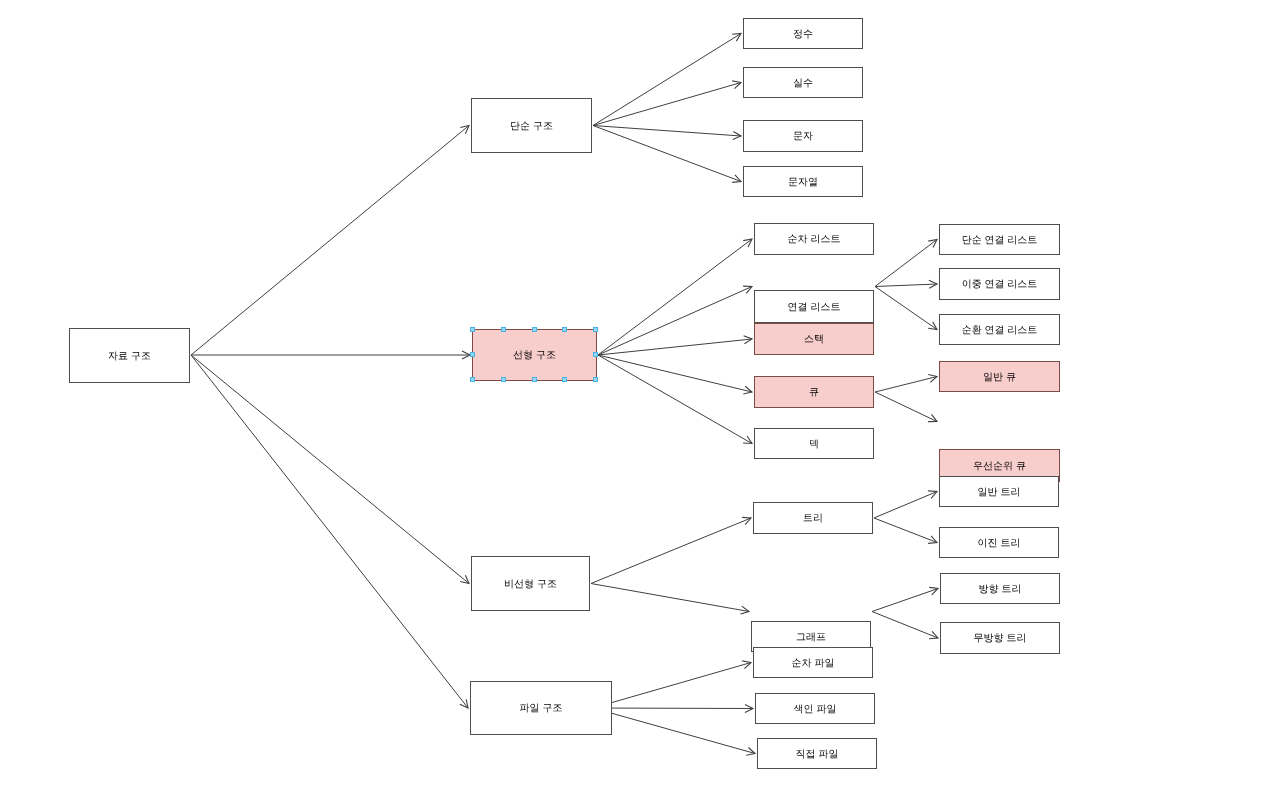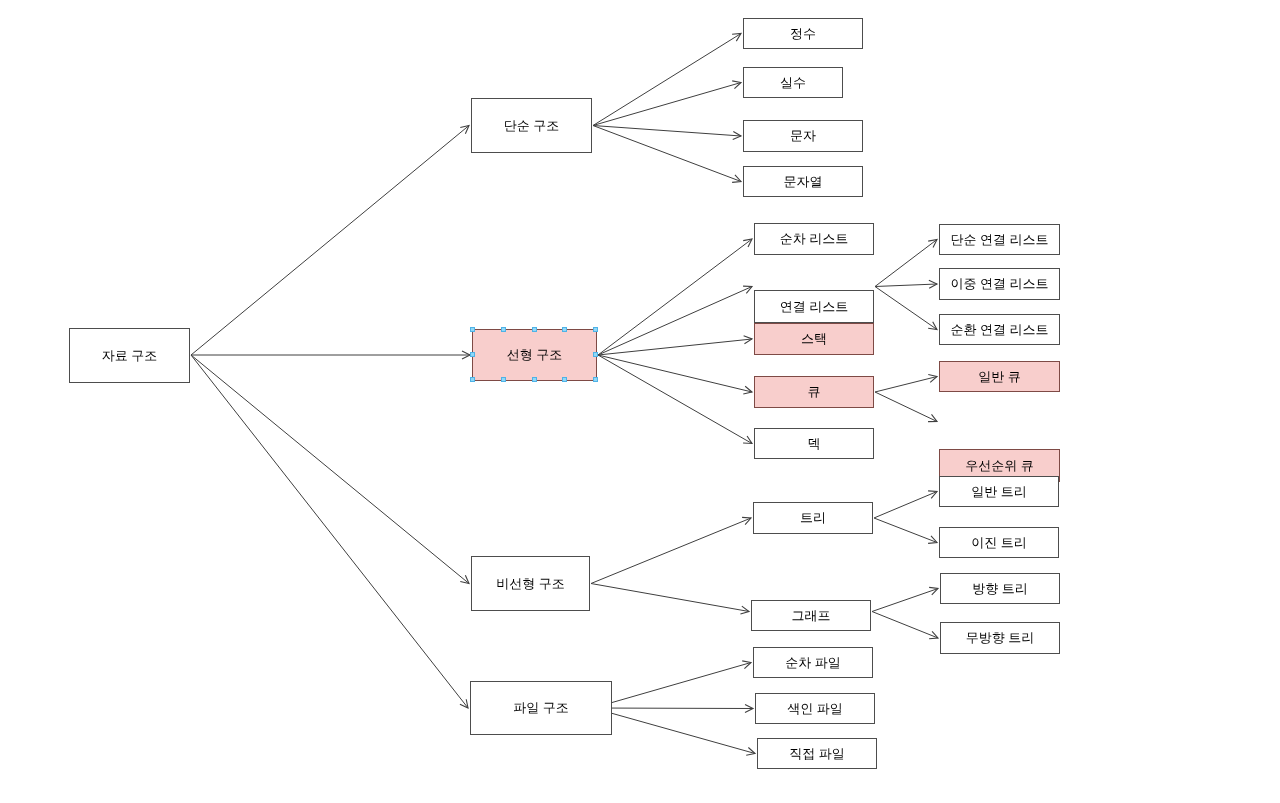--- a/index.html
+++ b/index.html
@@ -23,21 +23,21 @@
     pointer-events: none;
   }
   .node {
     position: absolute;
     box-sizing: border-box;
     display: flex;
     align-items: center;
     justify-content: center;
     background: #ffffff;
     border: 1.4px solid #4d4d4d;
-    font-size: 13px;
+    font-size: 10px;
     color: #000000;
     white-space: nowrap;
     text-align: center;
     cursor: default;
   }
   .node.highlight {
     background: #f8cecc;
     border-color: #7e4a45;
   }
   .handle {
@@ -112,21 +112,21 @@
       </div>
       <div class="node" style="left: 471px; top: 556px; width: 119px; height: 55px;">
         <span>비선형 구조</span>
       </div>
       <div class="node" style="left: 470px; top: 681px; width: 142px; height: 54px;">
         <span>파일 구조</span>
       </div>
       <div class="node" style="left: 743px; top: 18px; width: 120px; height: 31px;">
         <span>정수</span>
       </div>
-      <div class="node" style="left: 743px; top: 67px; width: 100px; height: 31px;">
+      <div class="node" style="left: 743px; top: 67px; width: 120px; height: 31px;">
         <span>실수</span>
       </div>
       <div class="node" style="left: 743px; top: 120px; width: 120px; height: 32px;">
         <span>문자</span>
       </div>
       <div class="node" style="left: 743px; top: 166px; width: 120px; height: 31px;">
         <span>문자열</span>
       </div>
       <div class="node" style="left: 754px; top: 223px; width: 120px; height: 32px;">
         <span>순차 리스트</span>
@@ -154,21 +154,21 @@
       </div>
       <div class="node highlight" style="left: 939px; top: 361px; width: 121px; height: 31px;">
         <span>일반 큐</span>
       </div>
       <div class="node highlight" style="left: 939px; top: 405px; width: 121px; height: 33px; margin-top: 44px;">
         <span>우선순위 큐</span>
       </div>
       <div class="node" style="left: 753px; top: 502px; width: 120px; height: 32px;">
         <span>트리</span>
       </div>
-      <div class="node" style="left: 751px; top: 600px; width: 120px; height: 31px;">
+      <div class="node" style="left: 751px; top: 621px; width: 120px; height: 31px;">
         <span>그래프</span>
       </div>
       <div class="node" style="left: 939px; top: 476px; width: 120px; height: 31px;">
         <span>일반 트리</span>
       </div>
       <div class="node" style="left: 939px; top: 527px; width: 120px; height: 31px;">
         <span>이진 트리</span>
       </div>
       <div class="node" style="left: 940px; top: 573px; width: 120px; height: 31px;">
         <span>방향 트리</span>

